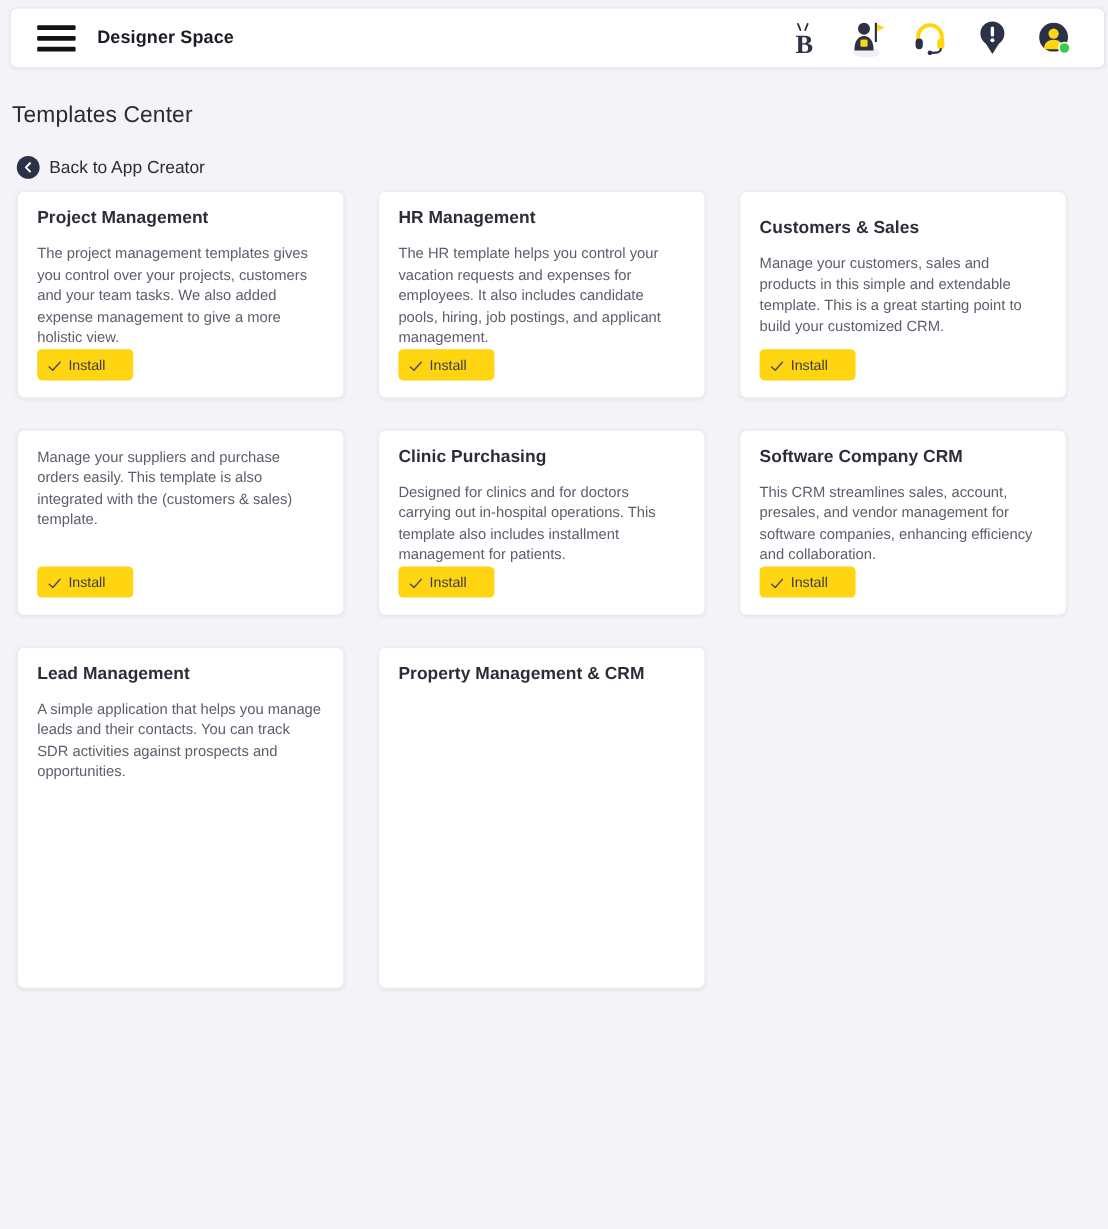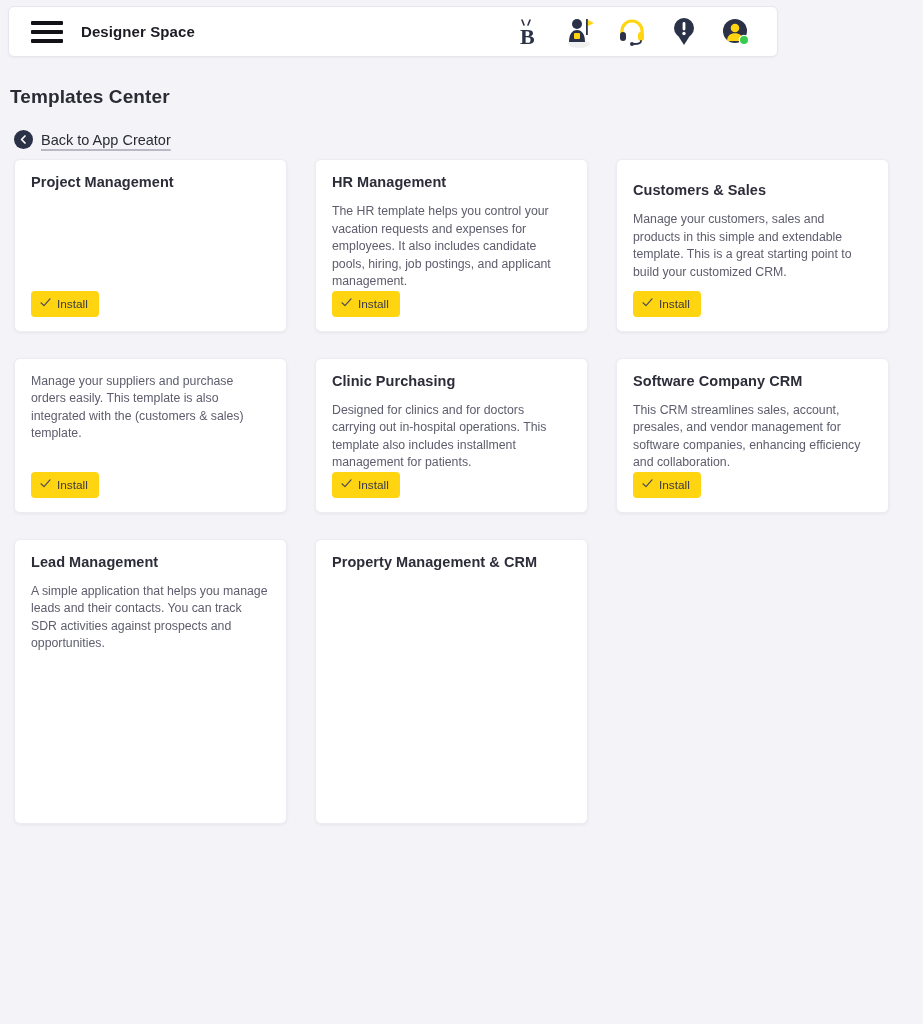--- a/index.html
+++ b/index.html
@@ -8,21 +8,21 @@
     height: 1024px;
     background: #f4f4f8;
     font-family: "Liberation Sans", sans-serif;
     overflow: hidden;
   }
 
   
   .topbar {
     position: absolute;
     left: 8px; top: 6px;
-    width: 770px; height: 51px;
+    width: 913px; height: 51px;
     background: #ffffff;
     border: 1px solid #e6e6ee;
     border-radius: 6px;
     display: flex;
     align-items: center;
     box-shadow: 0 1px 2px rgba(30,30,60,.05);
   }
   .hamburger {
     margin-left: 22px;
     width: 32px; height: 22px;
@@ -44,40 +44,39 @@
     gap: 22px;
     margin-right: 26px;
   }
   .ticon { width: 30px; height: 34px; display: flex; align-items: center; justify-content: center; cursor: pointer; position: relative; }
 
   
   .page-title {
     position: absolute;
     left: 10px; top: 86px;
     font-size: 19px;
-    font-weight: 700;
+    font-weight: 400;
     color: #2b2b36;
     letter-spacing: .1px;
   }
   .backlink {
     position: absolute;
     left: 14px; top: 130px;
     display: flex; align-items: center; gap: 8px;
     cursor: pointer;
   }
   .back-circle {
     width: 19px; height: 19px; border-radius: 50%;
     background: #2b3147;
     display: flex; align-items: center; justify-content: center;
     flex: 0 0 auto;
   }
   .back-label {
     font-size: 14.5px;
     color: #2b2b36;
-    text-decoration: underline;
     text-underline-offset: 4px;
     text-decoration-color: #b9b9c6;
     text-decoration-thickness: 1.5px;
   }
 
   
   .grid {
     position: absolute;
     left: 14px; top: 159px;
     width: 895px;
@@ -121,26 +120,26 @@
     font-size: 12.3px;
     line-height: 17.5px;
     color: #5d5d6d;
   }
   .card-foot {
     margin-top: auto;
     padding: 0 0 14px 0;
   }
   .install-btn {
     display: inline-flex;
-    align-items: flex-start;
+    align-items: flex-end;
     gap: 6px;
     background: #ffd411;
     border: none;
     border-radius: 4px;
-    padding: 6px 11px 6px 9px;
+    padding: 6px 23px 6px 9px;
     font-family: "Liberation Sans", sans-serif;
     font-size: 11.8px;
     color: #3a3a46;
     cursor: pointer;
   }
   .install-btn .chk { width: 11px; height: 11px; display:block; }
 
   
   .card.shifted .card-body { padding-top: 22px; }
 </style>
@@ -230,20 +229,21 @@
     <g clip-path="url(#cp)">
       <circle cx="118" cy="32" r="106" fill="none" stroke="#ddf1f2" stroke-width="19"></circle>
       <path d="M83 -24 L113 22 L113 -24" fill="none" stroke="#09a6c4" stroke-width="6.5" stroke-linecap="square"></path>
       <circle cx="253" cy="112" r="57" fill="none" stroke="#fdc50a" stroke-width="6.5"></circle>
       <circle cx="112" cy="141" r="22" fill="none" stroke="#f40b5c" stroke-width="7.5"></circle>
     </g>
   </svg>
       </div>
     <div class="card-body">
       <div class="card-title">Project Management</div>
+      <div class="card-desc">The project management templates gives you control over your projects, customers and your team tasks. We also added expense management to give a more holistic view.</div>
       <div class="card-foot">
         <button class="install-btn">
           <span class="chk">
             <svg width="11" height="11" viewBox="0 0 11 11">
                 <path d="M1 5.8 L4 8.6 L10 1.8" stroke="#4b4b57" stroke-width="1.2" fill="none" stroke-linecap="round" stroke-linejoin="round"></path>
               </svg>
           </span>
           <span>Install</span>
         </button>
       </div>

